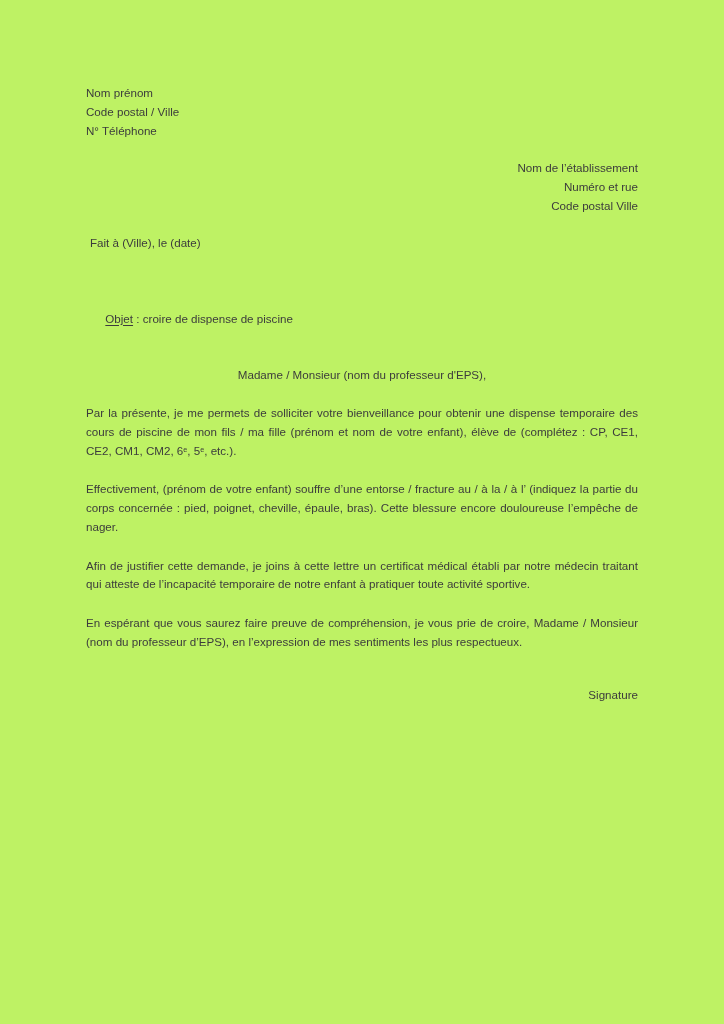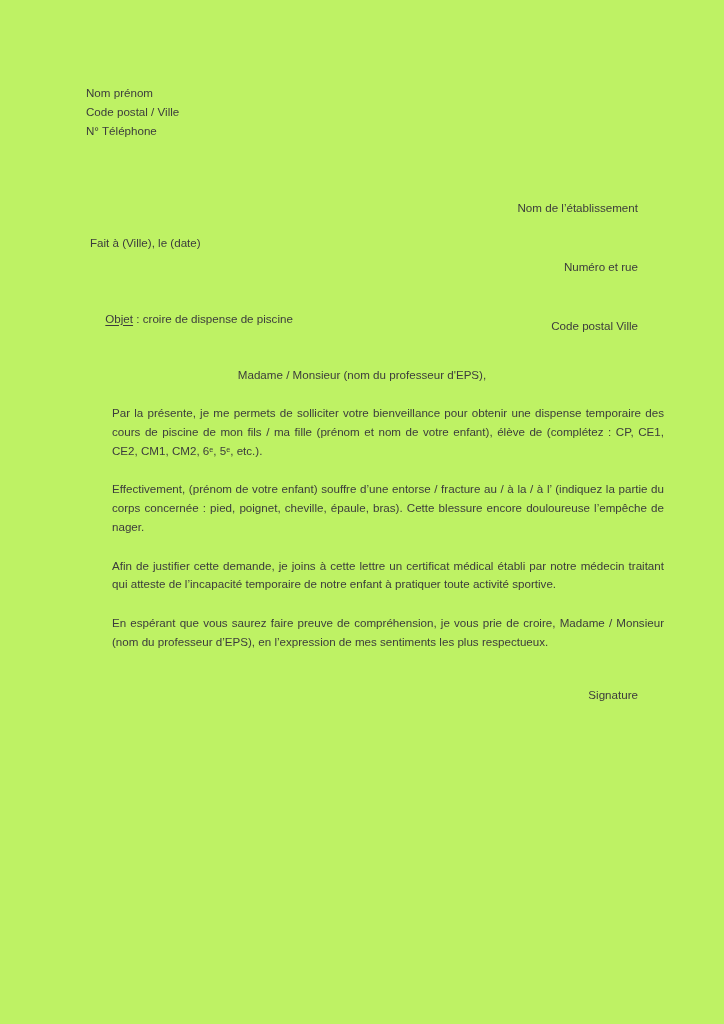--- a/index.html
+++ b/index.html
@@ -41,21 +41,21 @@
   .sender .line { white-space: pre; }
 
   
   .recipient {
     position: absolute;
     top: 159px;
     left: 0;
     width: 100%;
     text-align: right;
   }
-  .recipient .line { white-space: pre; margin-top: 40px; }
+  .recipient .line { white-space: pre; }
 
   
   .dateline {
     position: absolute;
     top: 234px;
     left: 4px;
     width: 100%;
     white-space: pre;
   }
 
@@ -82,21 +82,20 @@
     text-align: center;
     white-space: pre;
   }
 
   
   .body-block {
     position: absolute;
     top: 404px;
     left: 0;
     width: 100%;
-    margin-left: 26px;
   }
   .para {
     text-align: justify;
     text-justify: inter-word;
     margin: 0 0 20px 0;
   }
   .para:last-child { margin-bottom: 0; }
   .para sup {
     font-size: 0.62em;
     vertical-align: 0.45em;

